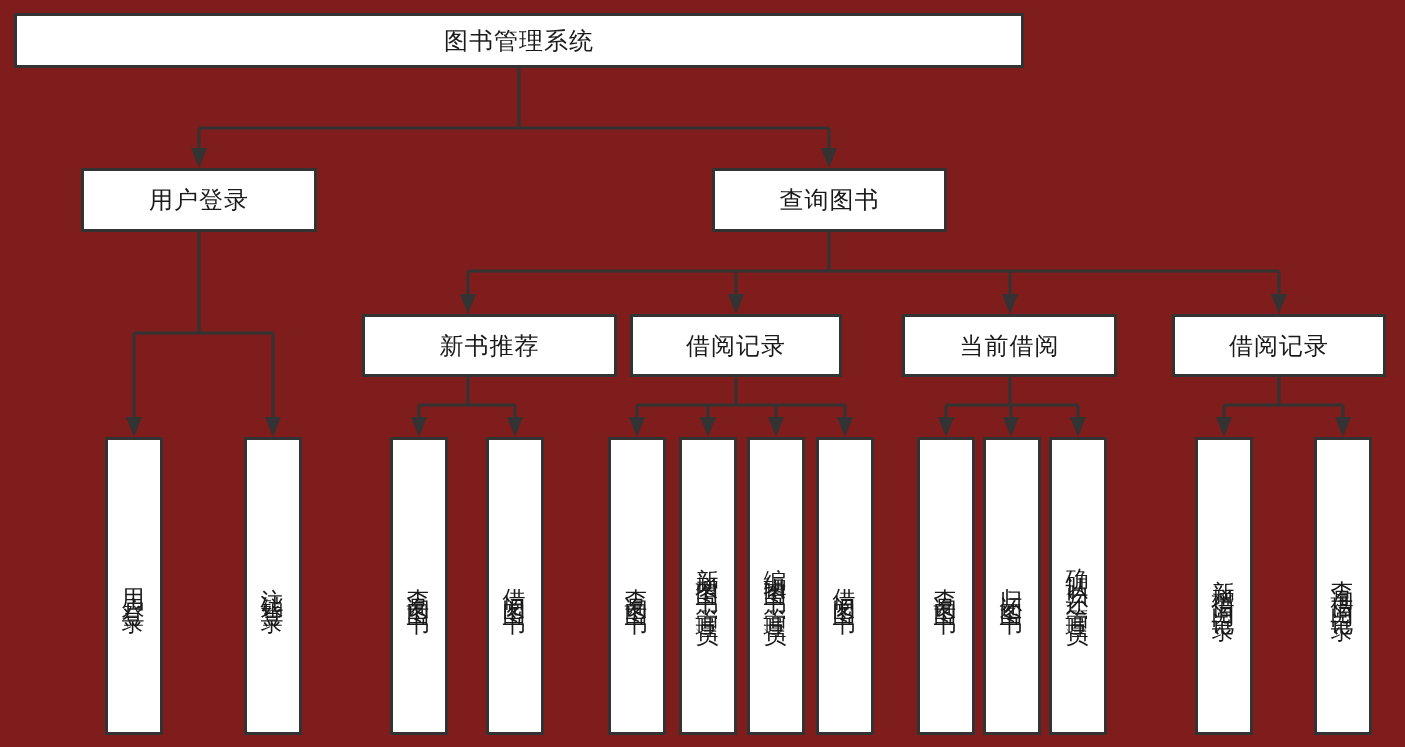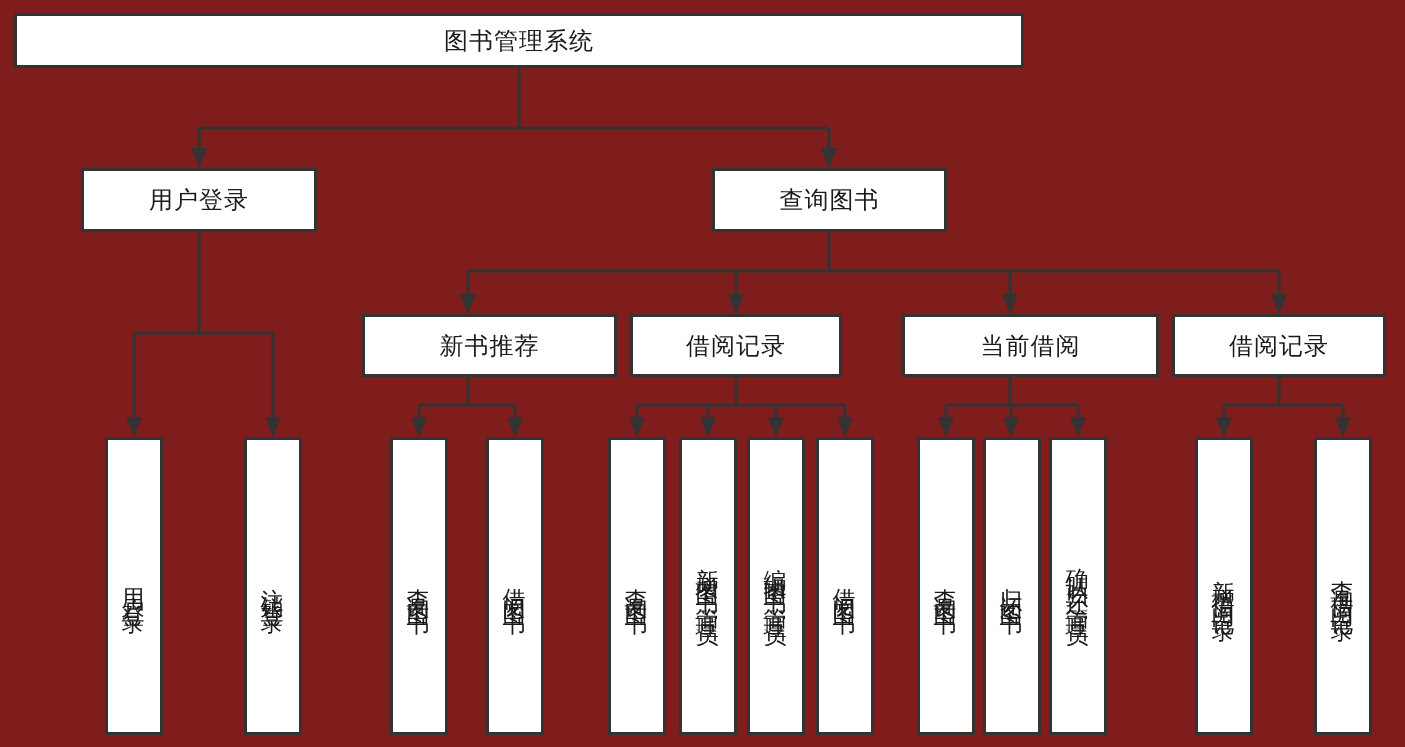--- a/index.html
+++ b/index.html
@@ -105,21 +105,21 @@
     </g>
   </svg>
 
   <div class="node" style="left:14px; top:13px; width:1010px; height:55px;">图书管理系统</div>
 
   <div class="node" style="left:81px; top:168px; width:236px; height:64px;">用户登录</div>
   <div class="node" style="left:712px; top:168px; width:235px; height:64px;">查询图书</div>
 
   <div class="node" style="left:362px; top:314px; width:255px; height:63px;">新书推荐</div>
   <div class="node" style="left:630px; top:314px; width:212px; height:63px;">借阅记录</div>
-  <div class="node" style="left:902px; top:314px; width:257px; height:63px;">当前借阅</div>
+  <div class="node" style="left:902px; top:314px; width:215px; height:63px;">当前借阅</div>
   <div class="node" style="left:1172px; top:314px; width:214px; height:63px;">借阅记录</div>
 
   <div class="leaf" style="left:105px;">用户登录</div>
   <div class="leaf" style="left:244px;">注销登录</div>
 
   <div class="leaf" style="left:390px;">查询图书</div>
   <div class="leaf" style="left:486px;">借阅图书</div>
 
   <div class="leaf" style="left:608px;">查询图书</div>
   <div class="leaf" style="left:679px;">新增图书（管理员）</div>

